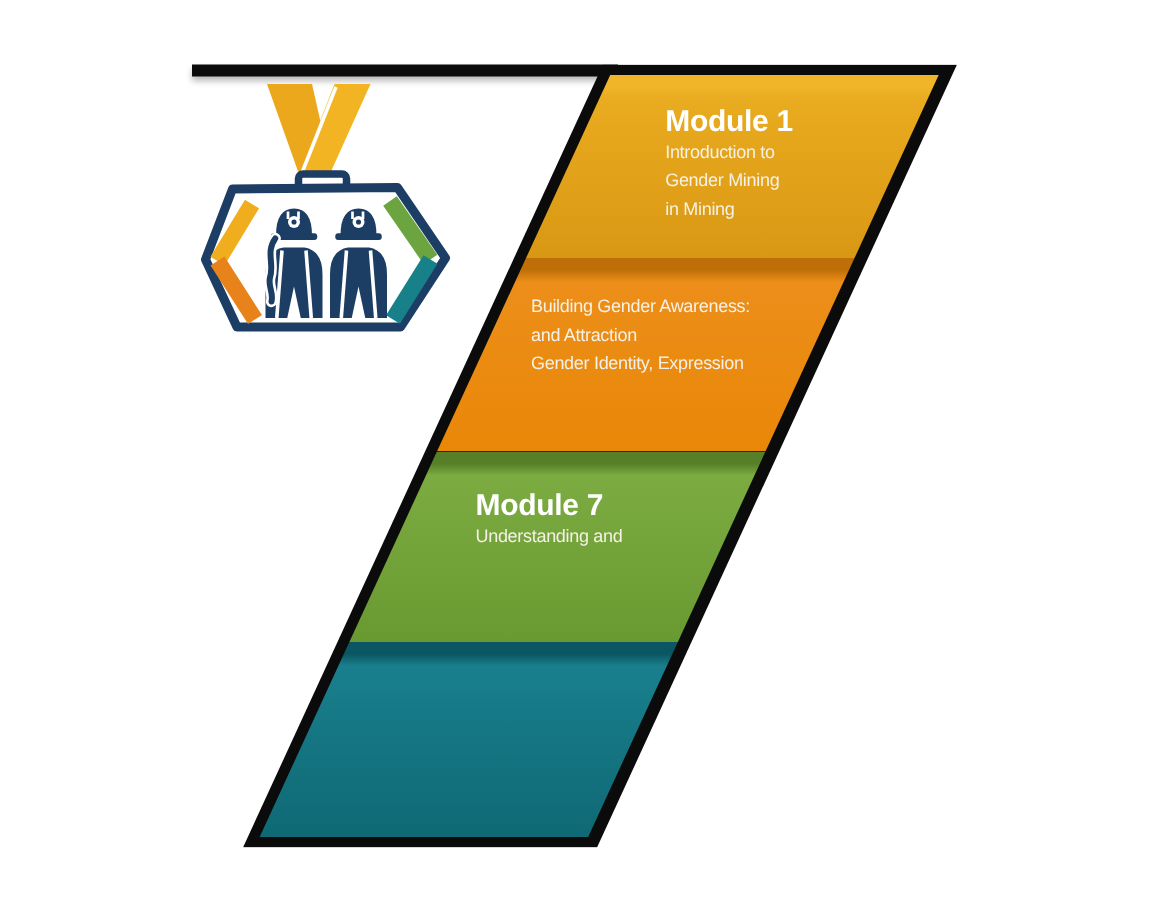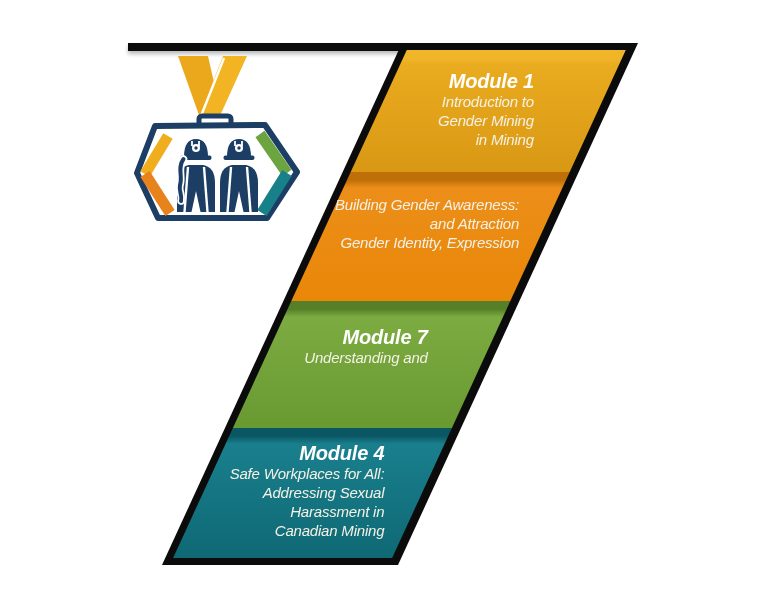--- a/index.html
+++ b/index.html
@@ -19,32 +19,32 @@
     clip-path:polygon(402px 0px,638px 0px,398px 522px,162px 522px);
     filter:drop-shadow(3px 3px 3px rgba(0,0,0,.30));
   }
   .module{position:absolute;left:0;width:768px;}
   .module.m1{top:50px;height:122px;clip-path:polygon(406.8px 0px,625.8px 0px,569.7px 122px,350.7px 122px);}
   .module.m2{top:172px;height:129px;clip-path:polygon(350.7px 0px,569.7px 0px,510.3px 129px,291.3px 129px);}
   .module.m3{top:301px;height:127px;clip-path:polygon(291.3px 0px,510.3px 0px,451.9px 127px,232.9px 127px);}
   .module.m4{top:428px;height:130px;clip-path:polygon(232.9px 0px,451.9px 0px,392.1px 130px,173.1px 130px);}
   .mod-text{
     position:absolute;transform:translateX(-50%);
-    text-align:right;white-space:nowrap;font-style:italic;
+    text-align:left;white-space:nowrap;
   }
   .mod-text.t1{left:486px;top:70px;}
   .mod-text.t2{left:427px;top:195px;}
   .mod-text.t3{left:366px;top:326px;}
   .mod-text.t4{left:307px;top:442px;}
   .mod-title{
     font-size:20px;line-height:22px;font-weight:700;
     letter-spacing:-0.2px;color:var(--title-color,#ffffff);
   }
   .mod-line{
-    font-size:15px;line-height:19px;font-weight:400;
+    font-size:12px;line-height:19px;font-weight:400;
     letter-spacing:-0.2px;color:var(--body-color,#f5f1e6);
   }
   .logo{position:absolute;left:128px;top:50px;width:184px;height:178px;}
 </style>
 </head>
 <body>
 
 <div class="canvas" style="--page-bg: #FFFFFF; --outline: #0B0B0B; --title-color: #FFFFFF; --body-color: #F5F1E6; --navy: #1C3D64; --lanyard: #ECA81C; --lanyard-light: #F3B424; --chev-yellow: #F0AE1E; --chev-orange: #E8821A; --chev-green: #6CA43F; --chev-teal: #178089;">
 
   <div class="top-bar"></div>
@@ -62,27 +62,20 @@
     <div class="mod-line">in Mining</div>
   </div>
   <div class="mod-text t2">
     <div class="mod-line">Building Gender Awareness:</div>
     <div class="mod-line">and Attraction</div>
     <div class="mod-line">Gender Identity, Expression</div>
   </div>
   <div class="mod-text t3">
     <div class="mod-title">Module 7</div>
     <div class="mod-line">Understanding and</div>
-  </div>
-  <div class="mod-text t4">
-    <div class="mod-title">Module 4</div>
-    <div class="mod-line">Safe Workplaces for All:</div>
-    <div class="mod-line">Addressing Sexual</div>
-    <div class="mod-line">Harassment in</div>
-    <div class="mod-line">Canadian Mining</div>
   </div>
 
   <svg class="logo" viewBox="0 0 184 178" aria-hidden="true">
 
     <g>
       <polygon points="50,6 80,6 94,68 72,68" fill="var(--lanyard)"></polygon>
       <polygon points="95,6 119,6 91,68 71,68" fill="var(--lanyard-light)"></polygon>
       <line x1="96" y1="8" x2="73" y2="66" stroke="#ffffff" stroke-width="2.4"></line>
     </g>
 

